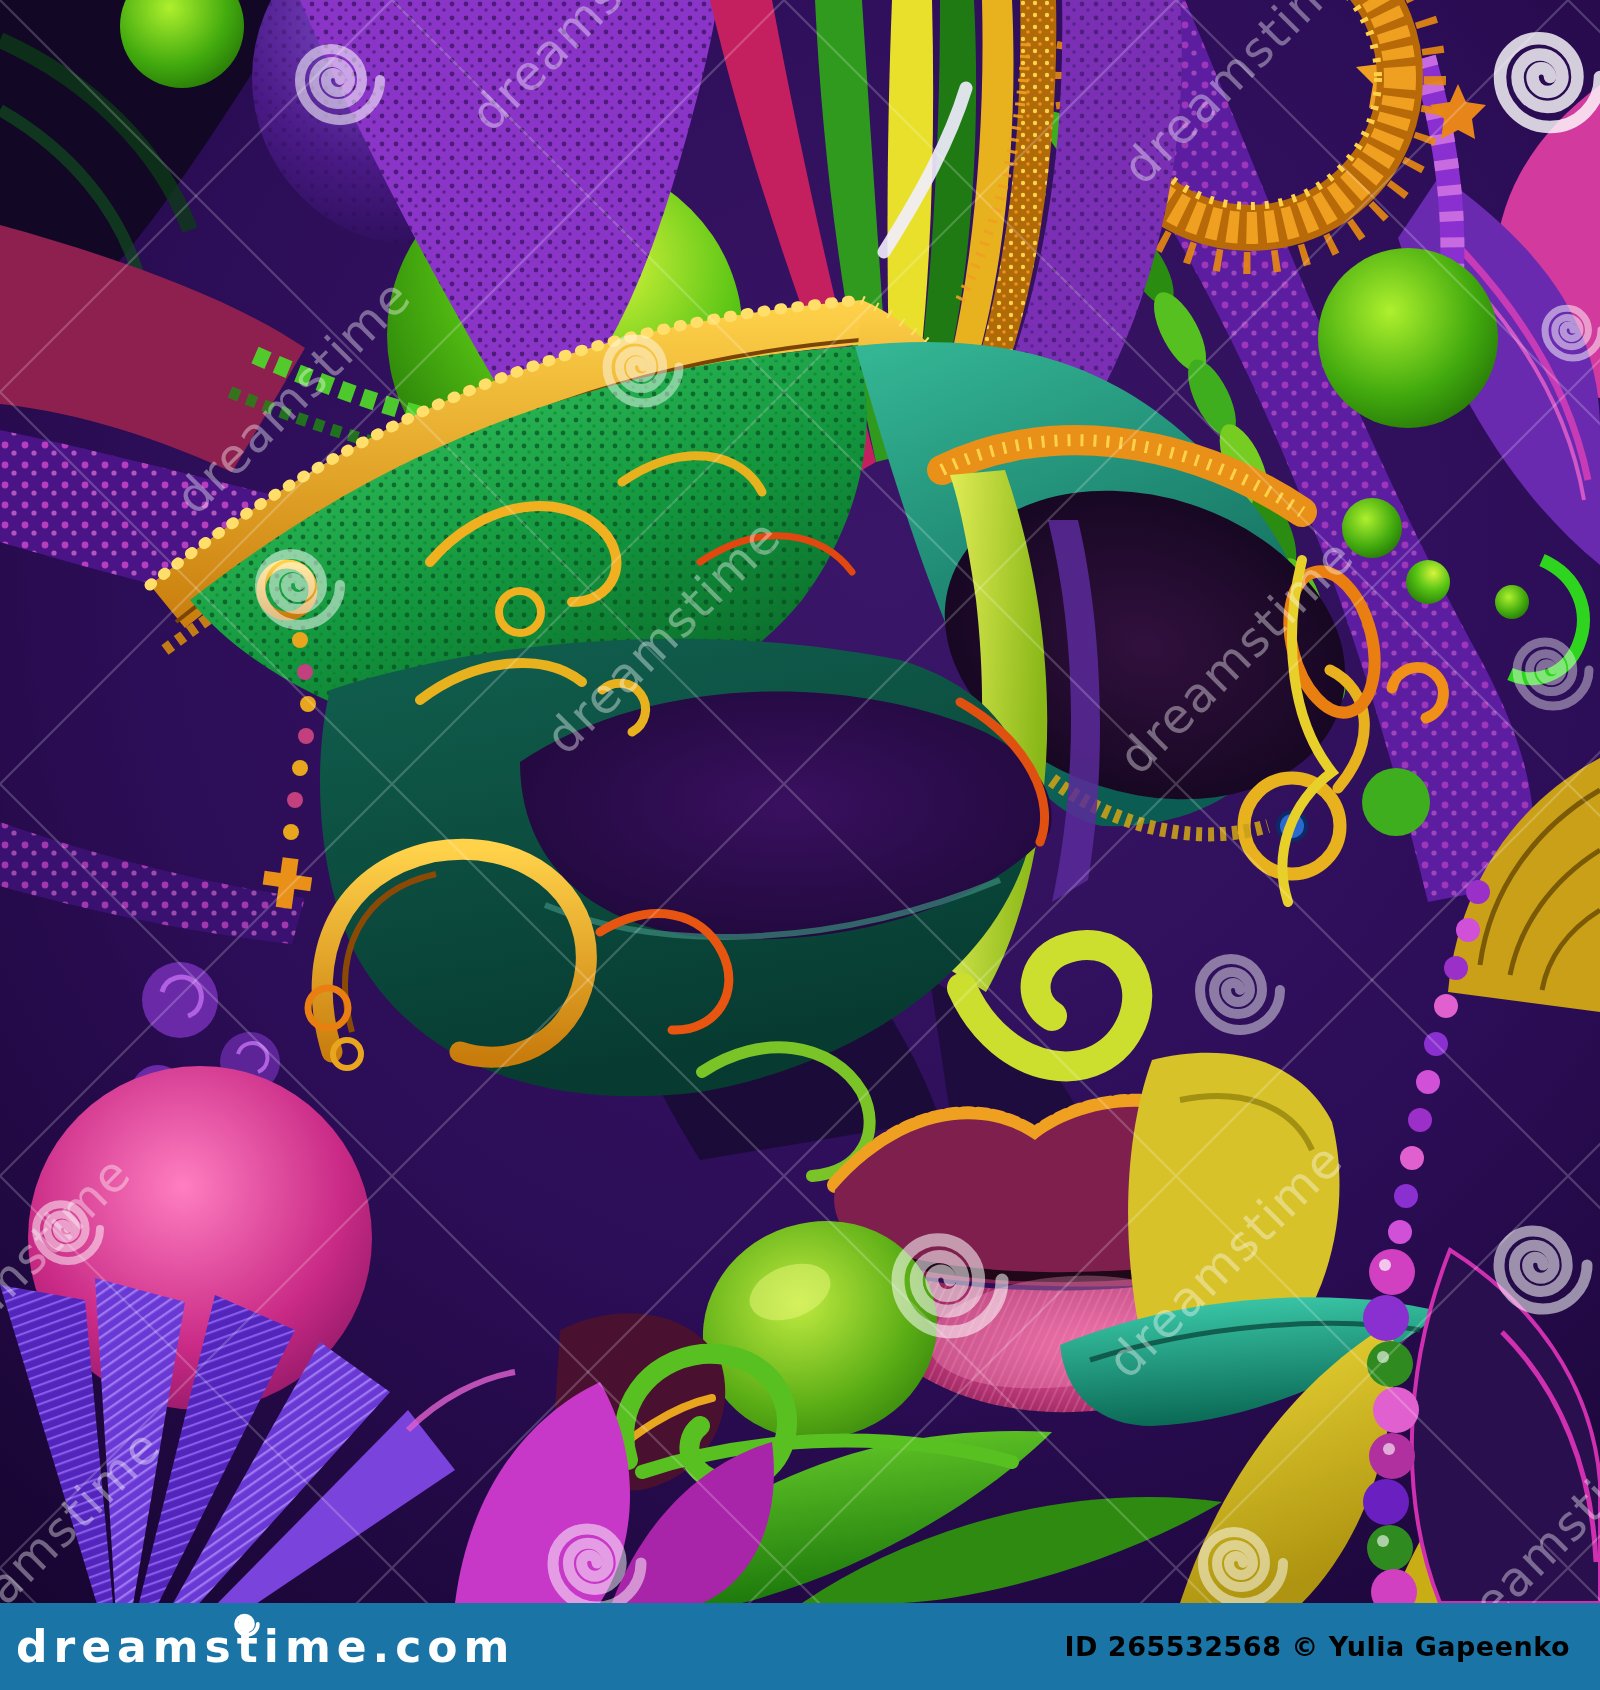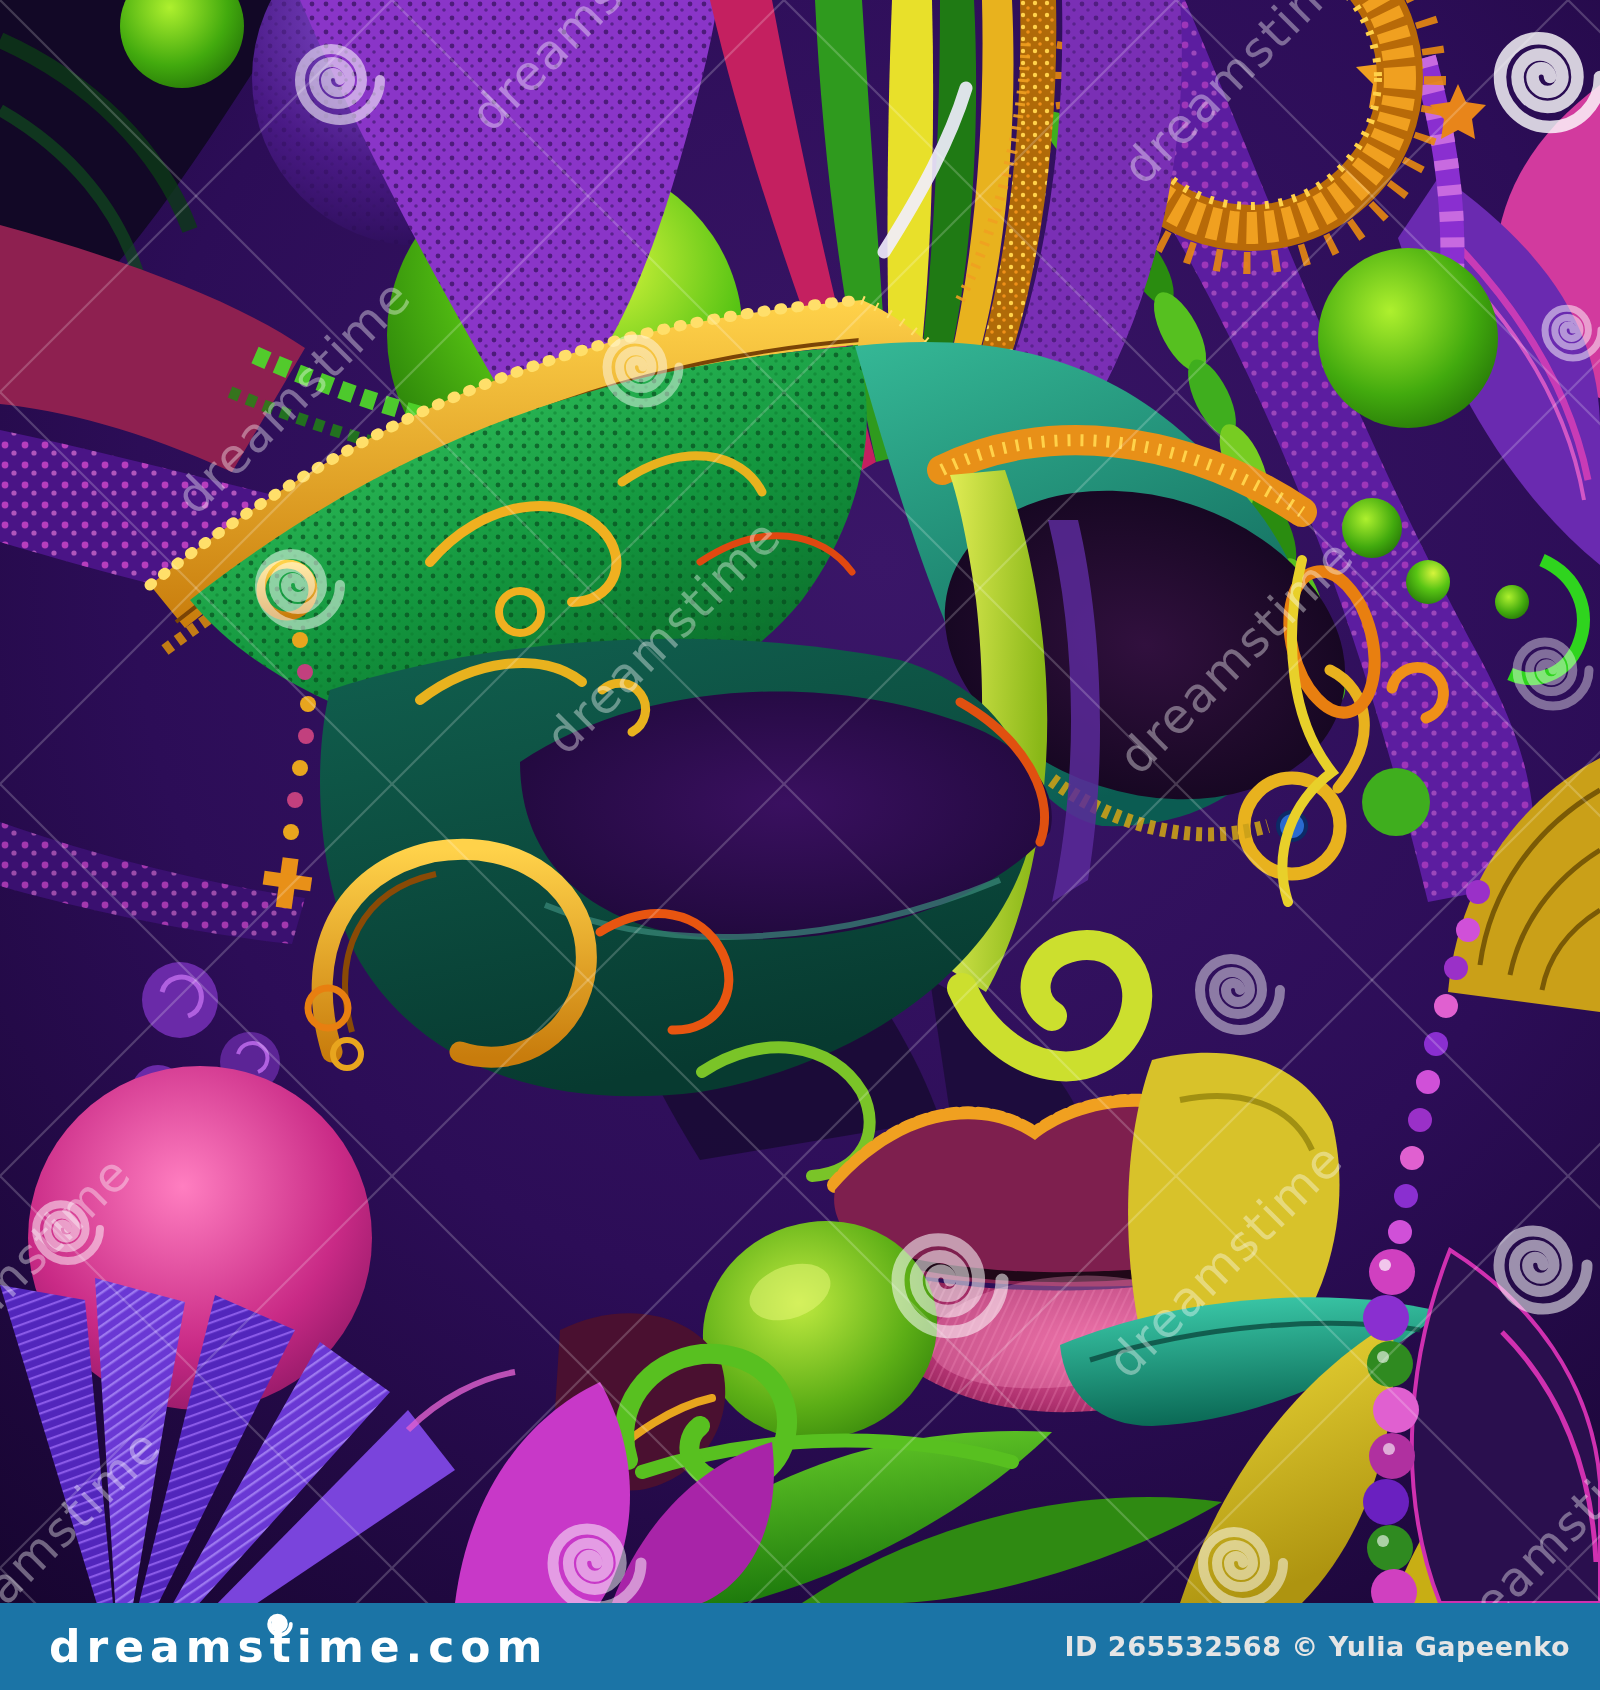--- a/index.html
+++ b/index.html
@@ -5,26 +5,26 @@
   html,body{margin:0;padding:0;background:#000;}
   .stage{position:relative;width:1600px;height:1690px;overflow:hidden;
          font-family:"DejaVu Sans",sans-serif;background:#1d0838;}
   .artwork{position:absolute;left:0;top:0;width:1600px;height:1603px;}
   svg.art{display:block;width:1600px;height:1603px;}
   svg.wm{position:absolute;left:0;top:0;width:1600px;height:1603px;pointer-events:none;}
   .wm-text{font-family:"DejaVu Sans",sans-serif;font-size:48px;letter-spacing:2px;
            fill:#ffffff;opacity:.38;font-weight:400;}
   .footer-bar{position:absolute;left:0;bottom:0;width:1600px;height:87px;background:#1b74a6;
               display:flex;align-items:center;justify-content:space-between;
-              box-sizing:border-box;padding:0 30px 0 49px;}
+              box-sizing:border-box;padding:0 30px 0 16px;}
   .logo-wrap{position:relative;line-height:1;}
   .logo-text{color:#ffffff;font-size:44px;font-weight:700;letter-spacing:6px;
              font-family:"DejaVu Sans",sans-serif;}
   .logo-spiral{position:absolute;left:218px;top:-14px;}
-  .credit{color:#e5e5e5;font-size:27px;font-weight:600;letter-spacing:.5px;
+  .credit{color:#000000;font-size:27px;font-weight:600;letter-spacing:.5px;
           font-family:"DejaVu Sans",sans-serif;}
 </style>
 </head>
 <body>
 
 <div class="stage">
 
   <div class="artwork">
 
     <svg class="art" viewBox="0 0 1600 1603">

